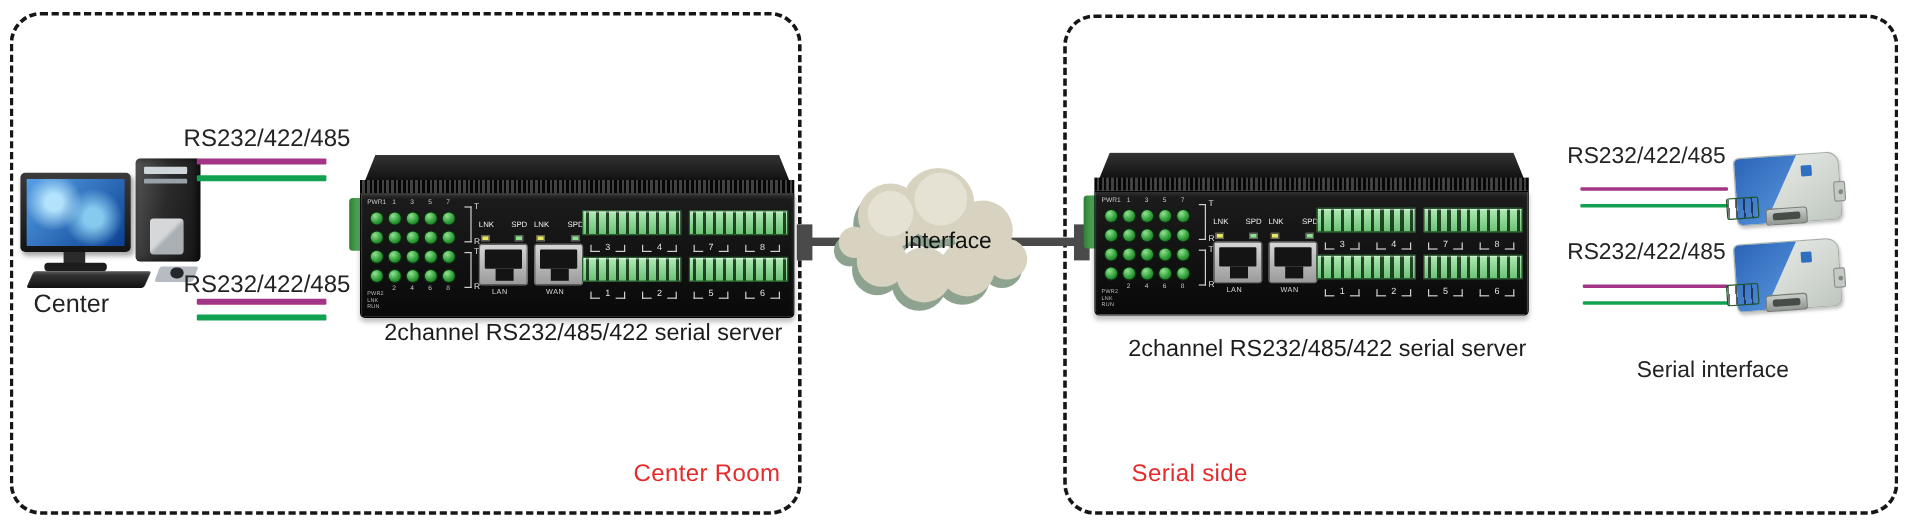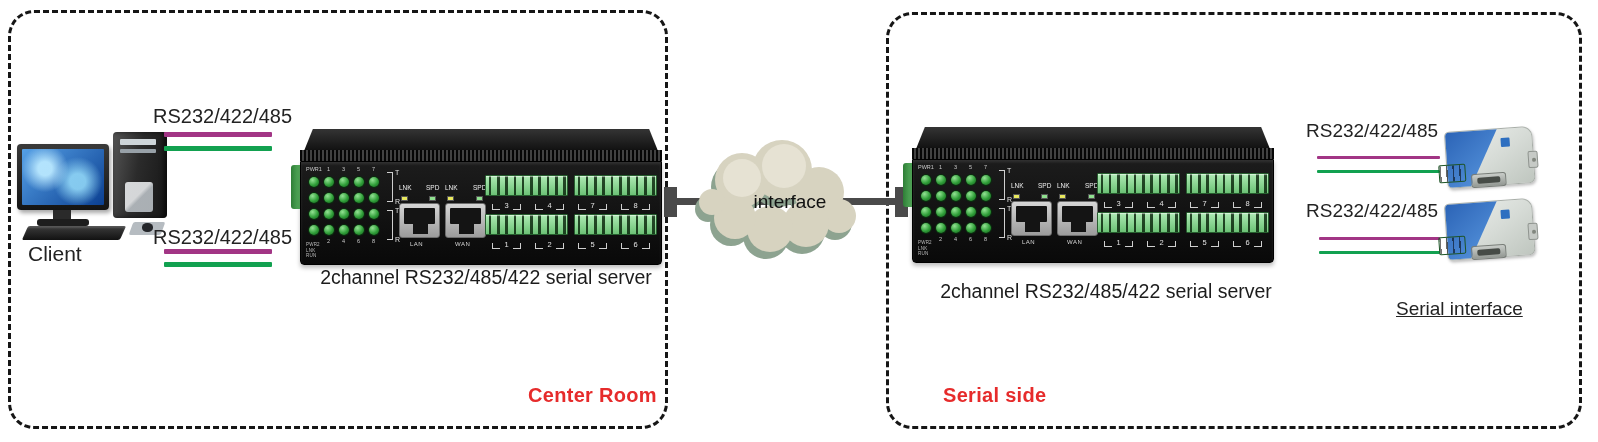--- a/index.html
+++ b/index.html
@@ -4,21 +4,21 @@
 <style>
   * { margin:0; padding:0; box-sizing:border-box; }
   html,body { background:#ffffff; }
   body { font-family:"Liberation Sans", sans-serif; }
   #stage { position:relative; width:1598px; height:442px; background:#ffffff; overflow:hidden; }
 
   
   .room-box { position:absolute; border:3px dashed #161616; border-radius:26px; z-index:1; background:transparent; }
   #box-left  { left:8px;   top:10px; width:660px; height:419px; }
   #box-right { left:886px; top:12px; width:696px; height:417px; }
-  .room-label { position:absolute; color:#e62b2b; font-size:20px; font-weight:700; letter-spacing:.3px; z-index:3; white-space:nowrap; }
+  .room-label { position:absolute; color:#e62b2b; font-size:20px; font-weight:400; letter-spacing:.3px; z-index:3; white-space:nowrap; }
 
   
   .t-label { position:absolute; color:#232323; white-space:nowrap; z-index:3; }
 
   
   .link-line { position:absolute; z-index:3; border-radius:1px; }
   .line-purple { background:#a23585; }
   .line-green  { background:#12a150; }
 
   
@@ -167,21 +167,21 @@
       </div>
     <div class="pc-monitor">
         <div class="pc-screen"></div>
       </div>
     <div class="pc-stand"></div>
     <div class="pc-base"></div>
     <div class="pc-keyboard"></div>
     <div class="pc-pad"></div>
     <div class="pc-mouse"></div>
   </div>
-  <div class="t-label" style="left:28px; top:242px; font-size:21px;">Client</div>
+  <div class="t-label" style="left:28px; top:242px; font-size:21px;">Center</div>
 
   <div class="t-label" style="left:153px; top:105px; font-size:20px;">RS232/422/485</div>
   <div class="link-line line-purple" style="left:164px; top:132px; width:108px; height:5px;"></div>
   <div class="link-line line-green" style="left:164px; top:146px; width:108px; height:5px;"></div>
 
   <div class="t-label" style="left:153px; top:226px; font-size:20px;">RS232/422/485</div>
   <div class="link-line line-purple" style="left:164px; top:249px; width:108px; height:5px;"></div>
   <div class="link-line line-green" style="left:164px; top:262px; width:108px; height:5px;"></div>
 
   <div class="srv" style="left:300px; top:129px;">
@@ -402,17 +402,17 @@
   <div class="conv" style="left:1438px; top:196px;">
     <div class="conv-body">
       <div class="conv-stripe"></div>
       <div class="conv-logo"></div>
     </div>
     <div class="conv-term"></div>
     <div class="conv-db9"></div>
     <div class="conv-flange"></div>
   </div>
 
-  <div class="t-label" style="left:1396px; top:298px; font-size:19px;text-decoration:underline;">Serial interface</div>
+  <div class="t-label" style="left:1364px; top:298px; font-size:19px;">Serial interface</div>
 
   <div class="room-label" style="left:943px; top:384px;">Serial side</div>
 
 </div>
 
 </body></html>

